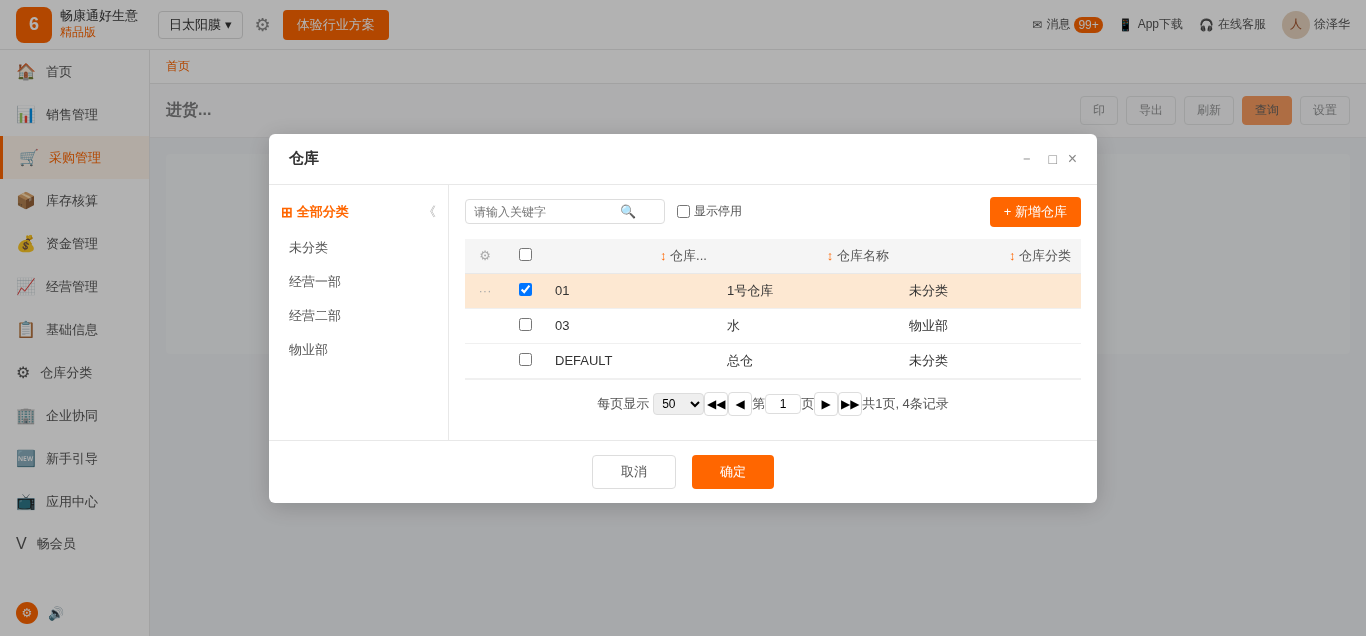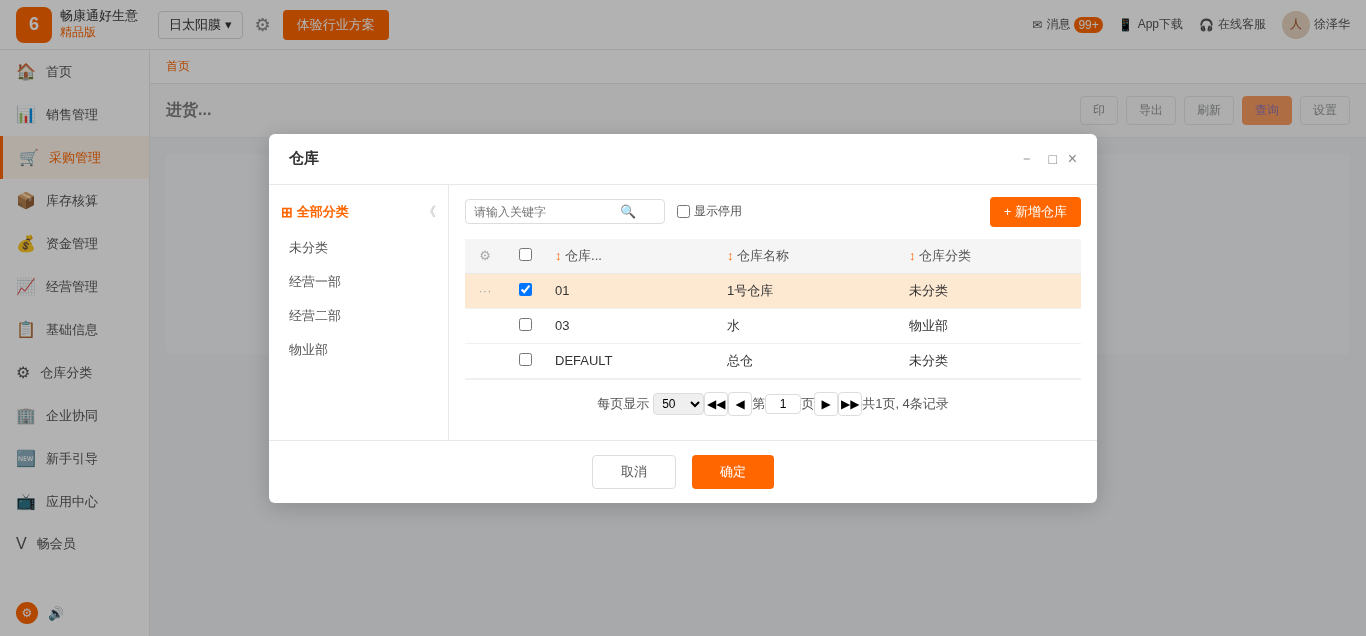--- a/index.html
+++ b/index.html
@@ -86,21 +86,21 @@
     
     .page-header {
       padding: 12px 16px;
       background: #fff;
       border-bottom: 1px solid #e8e8e8;
       display: flex; align-items: center; justify-content: space-between;
     }
     .page-title { font-size: 16px; font-weight: bold; color: #333; }
     .page-actions { display: flex; gap: 8px; }
     .btn { padding: 5px 12px; border-radius: 4px; cursor: pointer; font-size: 12px; border: 1px solid #ddd; background: #fff; color: #555; }
-    .btn-primary { background: #f60; color: #4c1d95; border-color: #f60; }
+    .btn-primary { background: #f60; color: #000000; border-color: #f60; }
 
     
     .overlay {
       position: fixed; top: 0; left: 0; right: 0; bottom: 0;
       background: rgba(0,0,0,0.3);
       z-index: 100;
       display: flex; align-items: center; justify-content: center;
     }
 
     
@@ -158,21 +158,21 @@
       margin-left: auto;
       background: #f60; color: #fff; border: none; border-radius: 4px;
       padding: 6px 14px; cursor: pointer; font-size: 13px; display: flex; align-items: center; gap: 4px;
     }
 
     
     .dialog-table { flex: 1; overflow-y: auto; }
     table { width: 100%; border-collapse: collapse; font-size: 13px; }
     thead tr { background: #f5f5f5; }
     thead th {
-      padding: 8px 10px; text-align: left; color: #555;
+      padding: 8px 10px; text-align: right; color: #555;
       border-bottom: 1px solid #e8e8e8; font-weight: normal;
     }
     tbody tr { border-bottom: 1px solid #f0f0f0; }
     tbody tr.selected { background: #fde8d2; }
     tbody td { padding: 8px 10px; color: #333; }
     .col-check { width: 40px; text-align: center; }
     .col-gear { width: 40px; text-align: center; color: #aaa; }
 
     
     .pagination {

